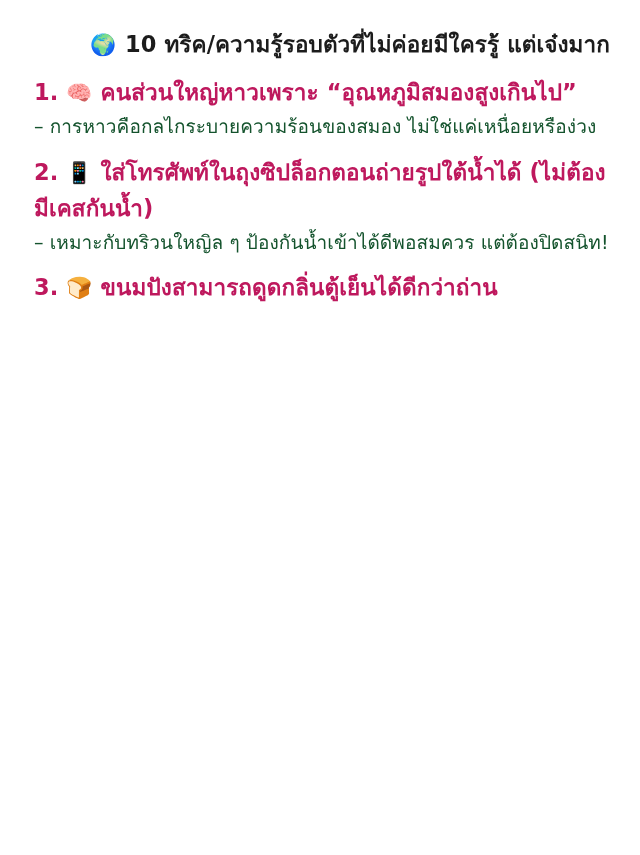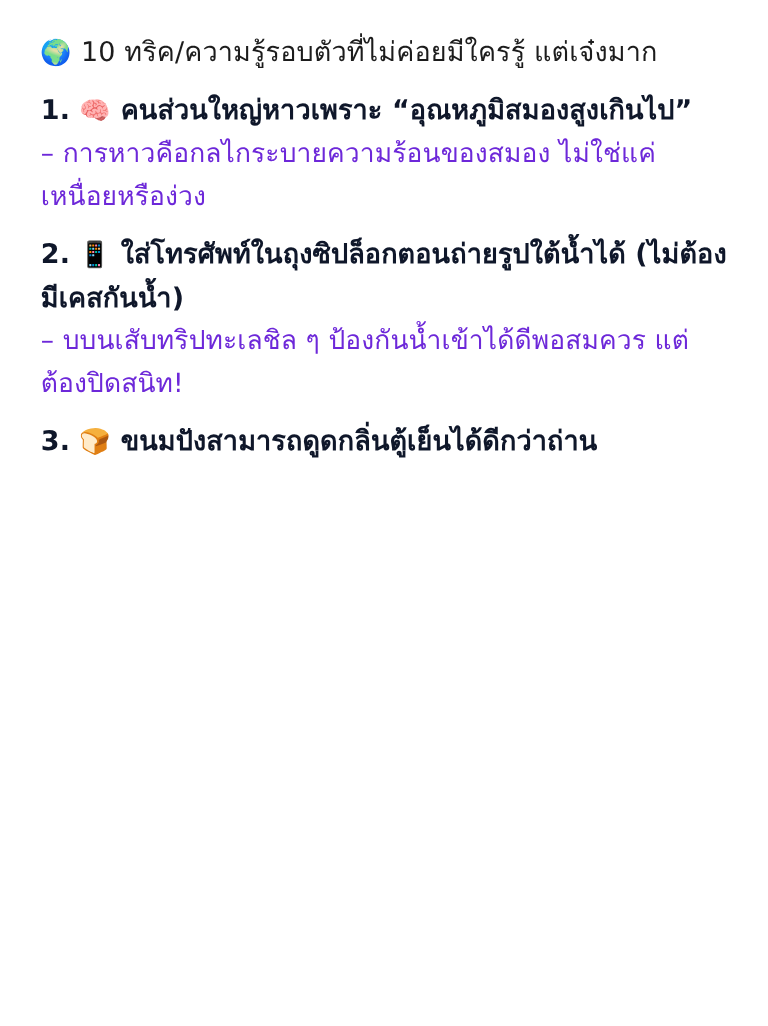--- a/index.html
+++ b/index.html
@@ -26,34 +26,35 @@
   }
   .line {
     font-size: 22.5px;
     line-height: 1.62;
     letter-spacing: 0.1px;
     word-wrap: break-word;
   }
   .headline {
     font-size: 22.5px;
     line-height: 1.62;
-    font-weight: 400;
+    font-weight: 700;
+    text-align: right;
   }
   .item-title {
     font-size: 22.5px;
     line-height: 1.62;
     font-weight: 600;
-    color: #0f172a;
+    color: #be185d;
     margin-top: 12px;
   }
   .item-detail {
-    font-size: 22px;
+    font-size: 19px;
     line-height: 1.62;
     font-weight: 400;
-    color: #6d28d9;
+    color: #14532d;
   }
   .emoji {
     font-family: "DejaVu Sans", sans-serif;
     font-size: 21px;
   }
   .num {
     font-weight: 600;
   }
 </style>
 </head>
@@ -65,21 +66,21 @@
     <div class="line headline"><span class="emoji">🌍</span> <span>10 ทริค/ความรู้รอบตัวที่ไม่ค่อยมีใครรู้ แต่เจ๋งมาก</span></div>
   </div>
 
   <div class="block">
     <div class="line item-title"><span class="num">1.</span> <span class="emoji">🧠</span> <span>คนส่วนใหญ่หาวเพราะ “อุณหภูมิสมองสูงเกินไป”</span></div>
     <div class="line item-detail">– การหาวคือกลไกระบายความร้อนของสมอง ไม่ใช่แค่เหนื่อยหรือง่วง</div>
   </div>
 
   <div class="block">
     <div class="line item-title"><span class="num">2.</span> <span class="emoji">📱</span> <span>ใส่โทรศัพท์ในถุงซิปล็อกตอนถ่ายรูปใต้น้ำได้ (ไม่ต้องมีเคสกันน้ำ)</span></div>
-    <div class="line item-detail">– บบนเสับทริปทะเลชิล ๆ ป้องกันน้ำเข้าได้ดีพอสมควร แต่ต้องปิดสนิท!</div>
+    <div class="line item-detail">– เหมาะกับทริวนใหญิล ๆ ป้องกันน้ำเข้าได้ดีพอสมควร แต่ต้องปิดสนิท!</div>
   </div>
 
   <div class="block">
     <div class="line item-title"><span class="num">3.</span> <span class="emoji">🍞</span> <span>ขนมปังสามารถดูดกลิ่นตู้เย็นได้ดีกว่าถ่าน</span></div>
   </div>
 
 
 
 </div>
 

